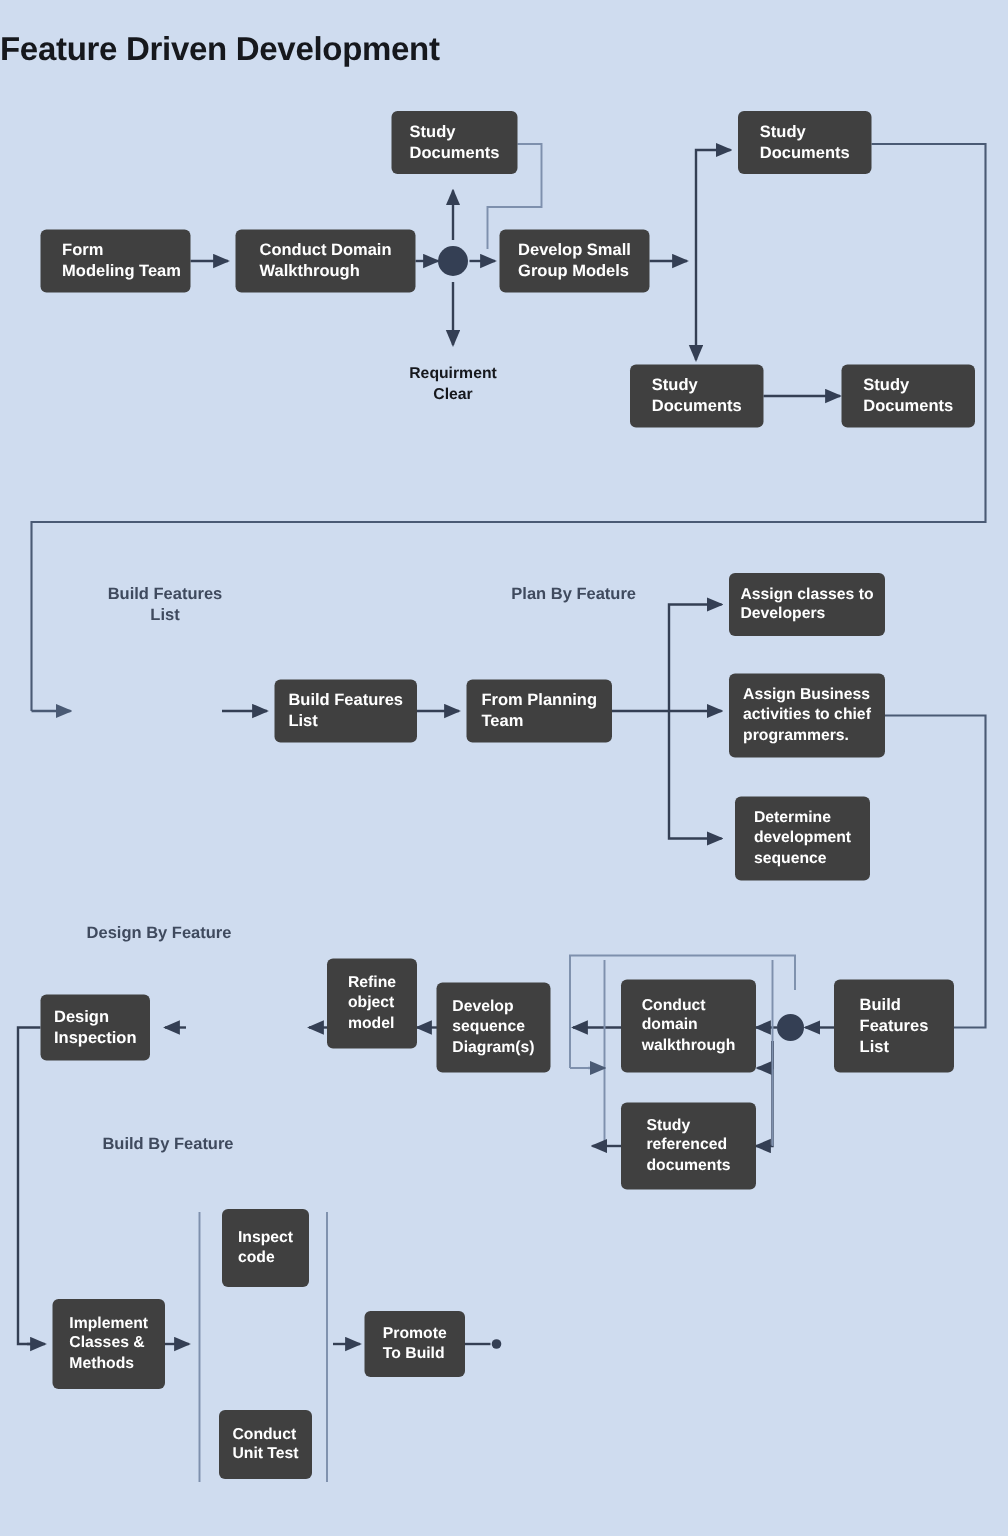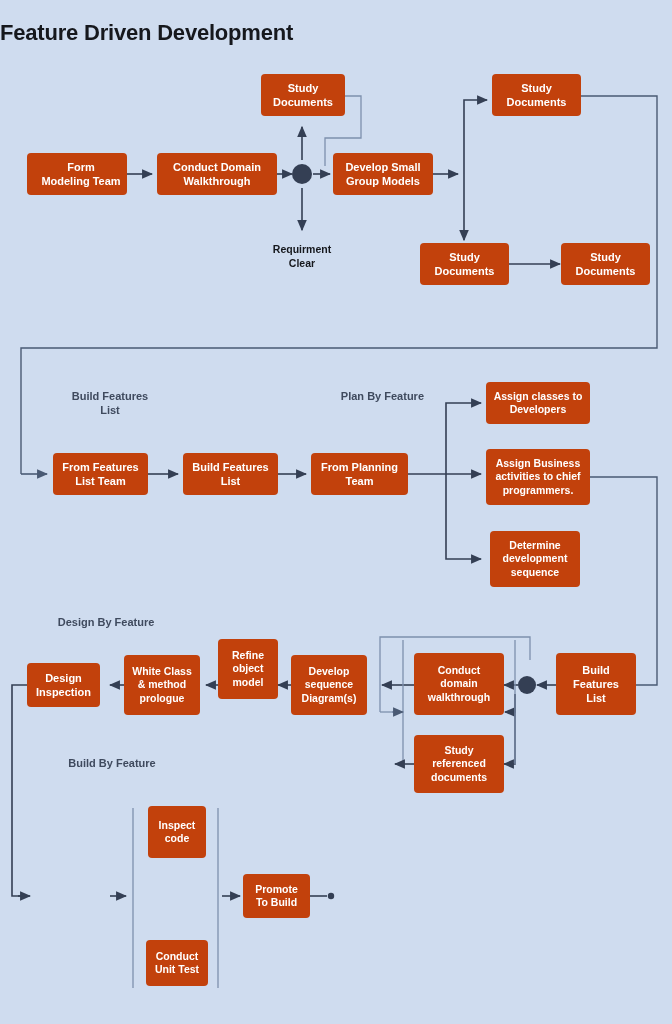--- a/index.html
+++ b/index.html
@@ -18,27 +18,27 @@
     position:absolute;
     left:0;top:20px;width:672px;
     font-size:22px;
     font-weight:bold;
     color:#16181d;
     letter-spacing:-0.2px;
   }
 
   .node{
     position:absolute;
-    background:#c2410c;
+    background:#404040;
     color:#ffffff;
     border-radius:4px;
     display:flex;
     align-items:center;
     justify-content:center;
-    text-align:center;
+    text-align:left;
     font-size:11px;
     font-weight:bold;
     line-height:1.28;
     padding:2px 4px;
     box-sizing:border-box;
     white-space:pre-line;
   }
   .node.sm{font-size:10.5px;}
 
   .phase{
@@ -180,22 +180,20 @@
 Documents</div>
 
   <div class="sublabel" style="left:242px;top:243px;width:120px;">Requirment
 Clear</div>
 
   <div class="phase" style="left:50px;top:389px;width:120px;">Build Features
 List</div>
 
   <div class="phase" style="left:300px;top:389px;width:124px;text-align:right;">Plan By Feature</div>
 
-  <div class="node" style="left:53px;top:453px;width:95px;height:42px;">From Features
-List Team</div>
 
   <div class="node" style="left:183px;top:453px;width:95px;height:42px;">Build Features
 List</div>
 
   <div class="node" style="left:311px;top:453px;width:97px;height:42px;">From Planning
 Team</div>
 
   <div class="node sm" style="left:486px;top:382px;width:104px;height:42px;">Assign classes to
 Developers</div>
 
@@ -205,23 +203,20 @@
 
   <div class="node sm" style="left:490px;top:531px;width:90px;height:56px;">Determine
 development
 sequence</div>
 
   <div class="phase" style="left:46px;top:615px;width:120px;">Design By Feature</div>
 
   <div class="node" style="left:27px;top:663px;width:73px;height:44px;">Design
 Inspection</div>
 
-  <div class="node sm" style="left:124px;top:655px;width:76px;height:60px;">White Class
-&amp; method
-prologue</div>
 
   <div class="node sm" style="left:218px;top:639px;width:60px;height:60px;">Refine
 object
 model</div>
 
   <div class="node sm" style="left:291px;top:655px;width:76px;height:60px;">Develop
 sequence
 Diagram(s)</div>
 
   <div class="node sm" style="left:414px;top:653px;width:90px;height:62px;">Conduct
@@ -231,20 +226,23 @@
   <div class="node sm" style="left:414px;top:735px;width:90px;height:58px;">Study
 referenced
 documents</div>
 
   <div class="node" style="left:556px;top:653px;width:80px;height:62px;">Build
 Features
 List</div>
 
   <div class="phase" style="left:52px;top:756px;width:120px;">Build By Feature</div>
 
+  <div class="node sm" style="left:35px;top:866px;width:75px;height:60px;">Implement
+Classes &amp;
+Methods</div>
 
   <div class="node sm" style="left:148px;top:806px;width:58px;height:52px;">Inspect
 code</div>
 
   <div class="node sm" style="left:146px;top:940px;width:62px;height:46px;">Conduct
 Unit Test</div>
 
   <div class="node sm" style="left:243px;top:874px;width:67px;height:44px;">Promote
 To Build</div>
 

